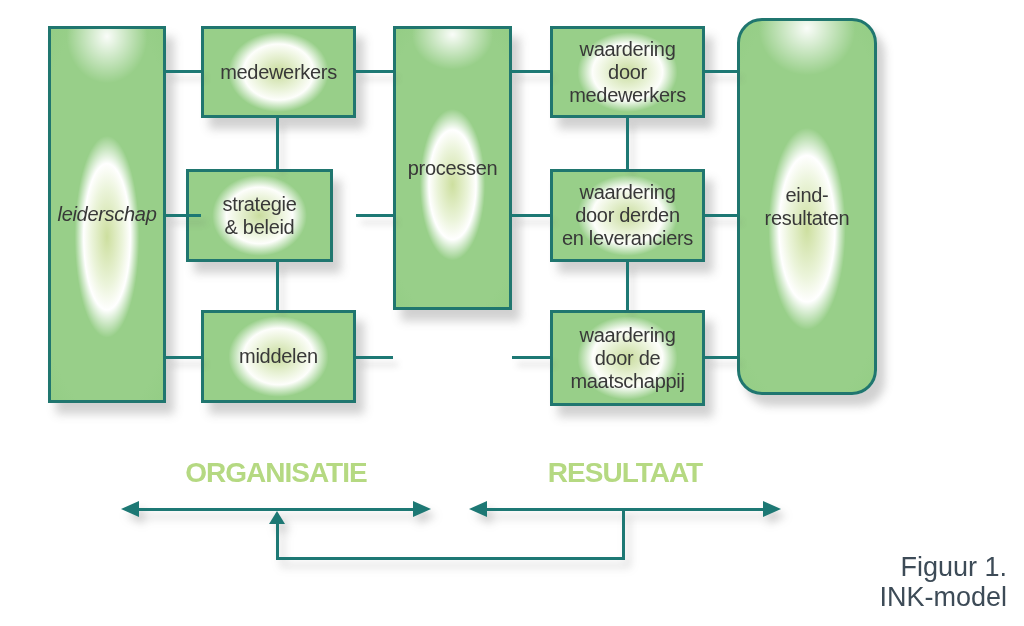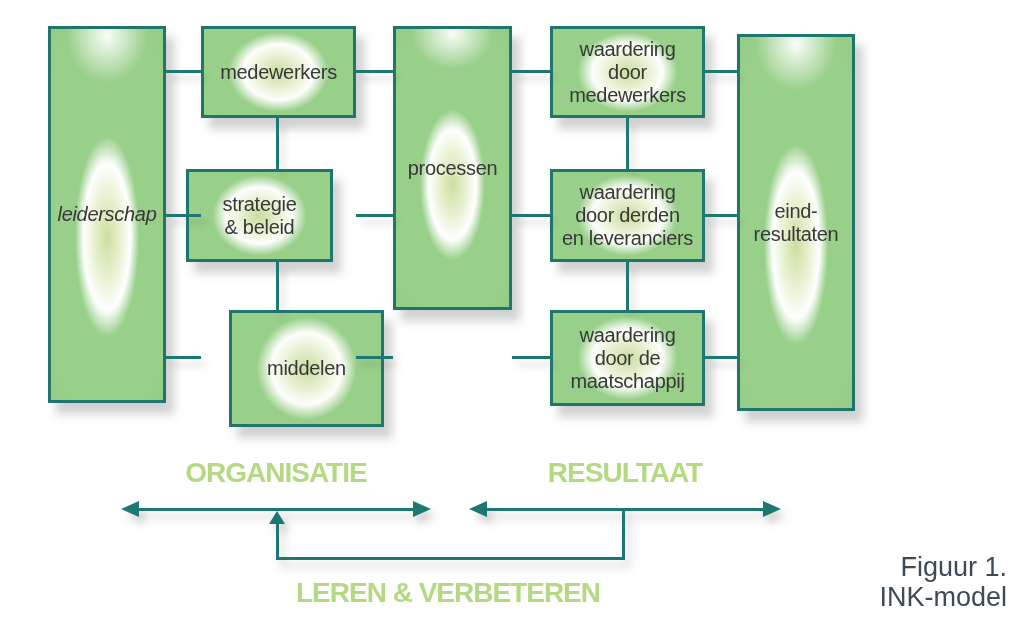--- a/index.html
+++ b/index.html
@@ -36,24 +36,24 @@
   }
   .tall {
     background:
       radial-gradient(ellipse 40% 14% at 50% 2%, rgba(255,255,255,0.95) 0%, rgba(255,255,255,0) 90%),
       radial-gradient(ellipse 36% 34% at 50% 56%, #cddf9f 0%, #ebf4da 38%, #ffffff 58%, rgba(255,255,255,0) 80%),
       radial-gradient(ellipse 150% 120% at 50% 50%, #98cf89 45%, #7fc271 100%);
   }
 
   #b-leiderschap { left:48px;  top:26px;  width:118px; height:377px;font-style:italic; }
   #b-processen   { left:393px; top:26px;  width:119px; height:284px; }
-  #b-eind        { left:737px; top:34px;  width:118px; height:377px; }
+  #b-eind        { left:737px; top:18px;  width:140px; height:377px;border-radius:25px; }
   #b-medewerkers { left:201px; top:26px;  width:155px; height:92px; }
   #b-strategie   { left:186px; top:169px; width:147px; height:93px; }
-  #b-middelen    { left:201px; top:310px; width:155px; height:117px;margin-left:28px; }
+  #b-middelen    { left:201px; top:310px; width:155px; height:93px; }
   #b-wmede       { left:550px; top:26px;  width:155px; height:92px; }
   #b-wderden     { left:550px; top:169px; width:155px; height:93px; }
   #b-wmaat       { left:550px; top:310px; width:155px; height:96px; }
 
   
   .tl {
     position: absolute;
     background: #1d7874;
     box-shadow: 5px 7px 6px rgba(90,90,90,0.22);
   }
@@ -163,21 +163,20 @@
   <div class="tl" style="left:705px; top:356px; width:32px; height:3px;"></div>
 
   <div class="tl" style="left:276px; top:118px; width:3px; height:51px;"></div>
   <div class="tl" style="left:276px; top:262px; width:3px; height:48px;"></div>
 
   <div class="tl" style="left:626px; top:118px; width:3px; height:51px;"></div>
   <div class="tl" style="left:626px; top:262px; width:3px; height:48px;"></div>
 
   <div class="section-label" id="lbl-org">ORGANISATIE</div>
   <div class="section-label" id="lbl-res">RESULTAAT</div>
-  <div class="section-label" id="lbl-leren">LEREN &amp; VERBETEREN</div>
 
   <div class="arrow" id="org-arrow">
     <div class="ah ah-left"></div>
     <div class="shaft"></div>
     <div class="ah ah-right"></div>
   </div>
 
   <div class="arrow" id="res-arrow">
     <div class="ah ah-left"></div>
     <div class="shaft"></div>

